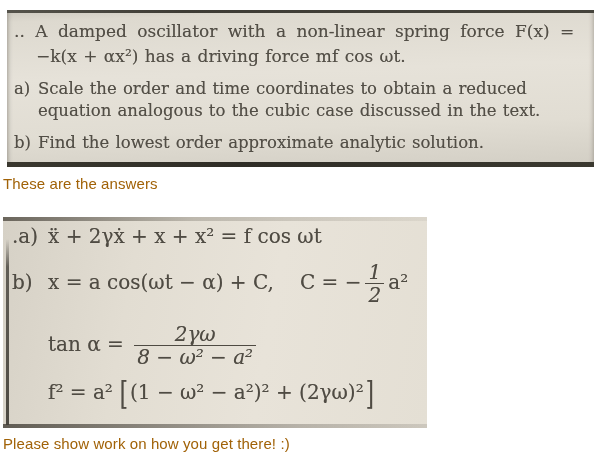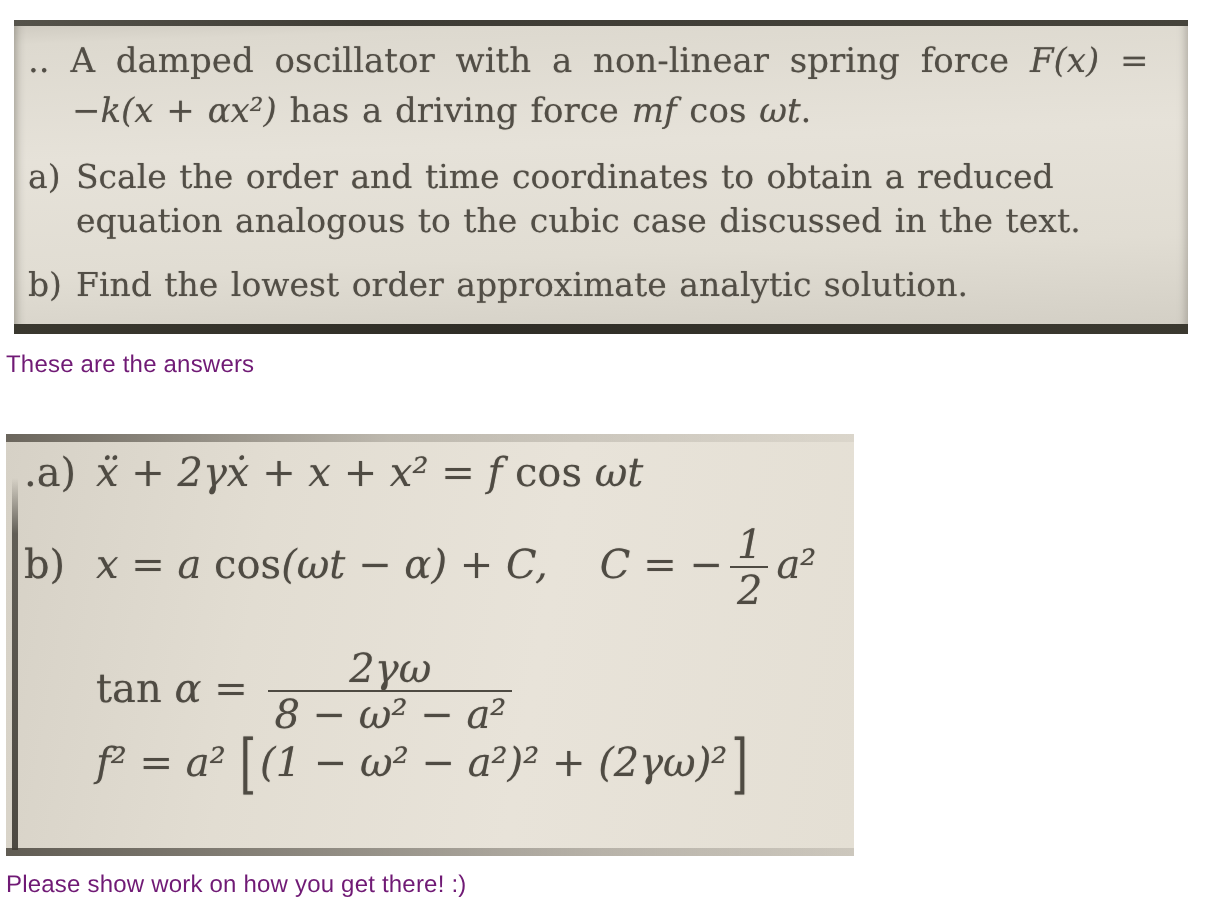--- a/index.html
+++ b/index.html
@@ -52,37 +52,37 @@
   }
   .a-inner{
     position:relative;padding-top:7px;
     font-family:"DejaVu Serif",serif;font-size:20px;
     text-shadow:0 0 .5px rgba(79,75,67,.5);
   }
   .arow{display:flex;align-items:baseline;padding-left:9px;}
   .alabel{flex:0 0 36px;font-style:normal;}
   .row-b{margin-top:13px;}
   .row-tan{margin-top:16px;padding-left:45px;}
-  .row-f2{padding-left:45px;}
+  .row-f2{margin-top:11px;padding-left:45px;}
   
-  .mi{font-style:italic;}
+  .mi{}
   .mr{font-style:normal;}
   .msp{display:inline-block;}
   .frac{
     display:inline-flex;flex-direction:column;align-items:center;
     vertical-align:middle;margin:0 4px;line-height:1.12;
   }
   .frac .num,.frac .den{padding:0 3px;font-style:italic;}
   .frac .bar{align-self:stretch;height:0;border-top:1.6px solid #4e4a42;}
   .big{
     display:inline-block;font-style:normal;font-size:1.05em;
     transform:scaleY(1.55);vertical-align:-0.08em;margin:0 2px;
   }
   
-  .caption{position:absolute;margin:0;color:#701a75;font-size:12px;letter-spacing:.1px;}
+  .caption{position:absolute;margin:0;color:#a16207;font-size:15px;letter-spacing:.1px;}
   .cap-mid{left:3px;top:175px;}
   .cap-bottom{left:3px;top:435px;}
 </style>
 </head>
 <body>
 
 <section class="scan problem">
   <div class="p-inner">
     <p class="l1"><span class="mr">.. A damped oscillator with a non-linear spring force </span><span class="mi">F(x)</span><span class="mr"> =</span></p>
     <p class="l2"><span class="mi">−k(x + αx²)</span><span class="mr"> has a driving force </span><span class="mi">mf</span><span class="mr"> cos </span><span class="mi">ωt</span><span class="mr">.</span></p>

